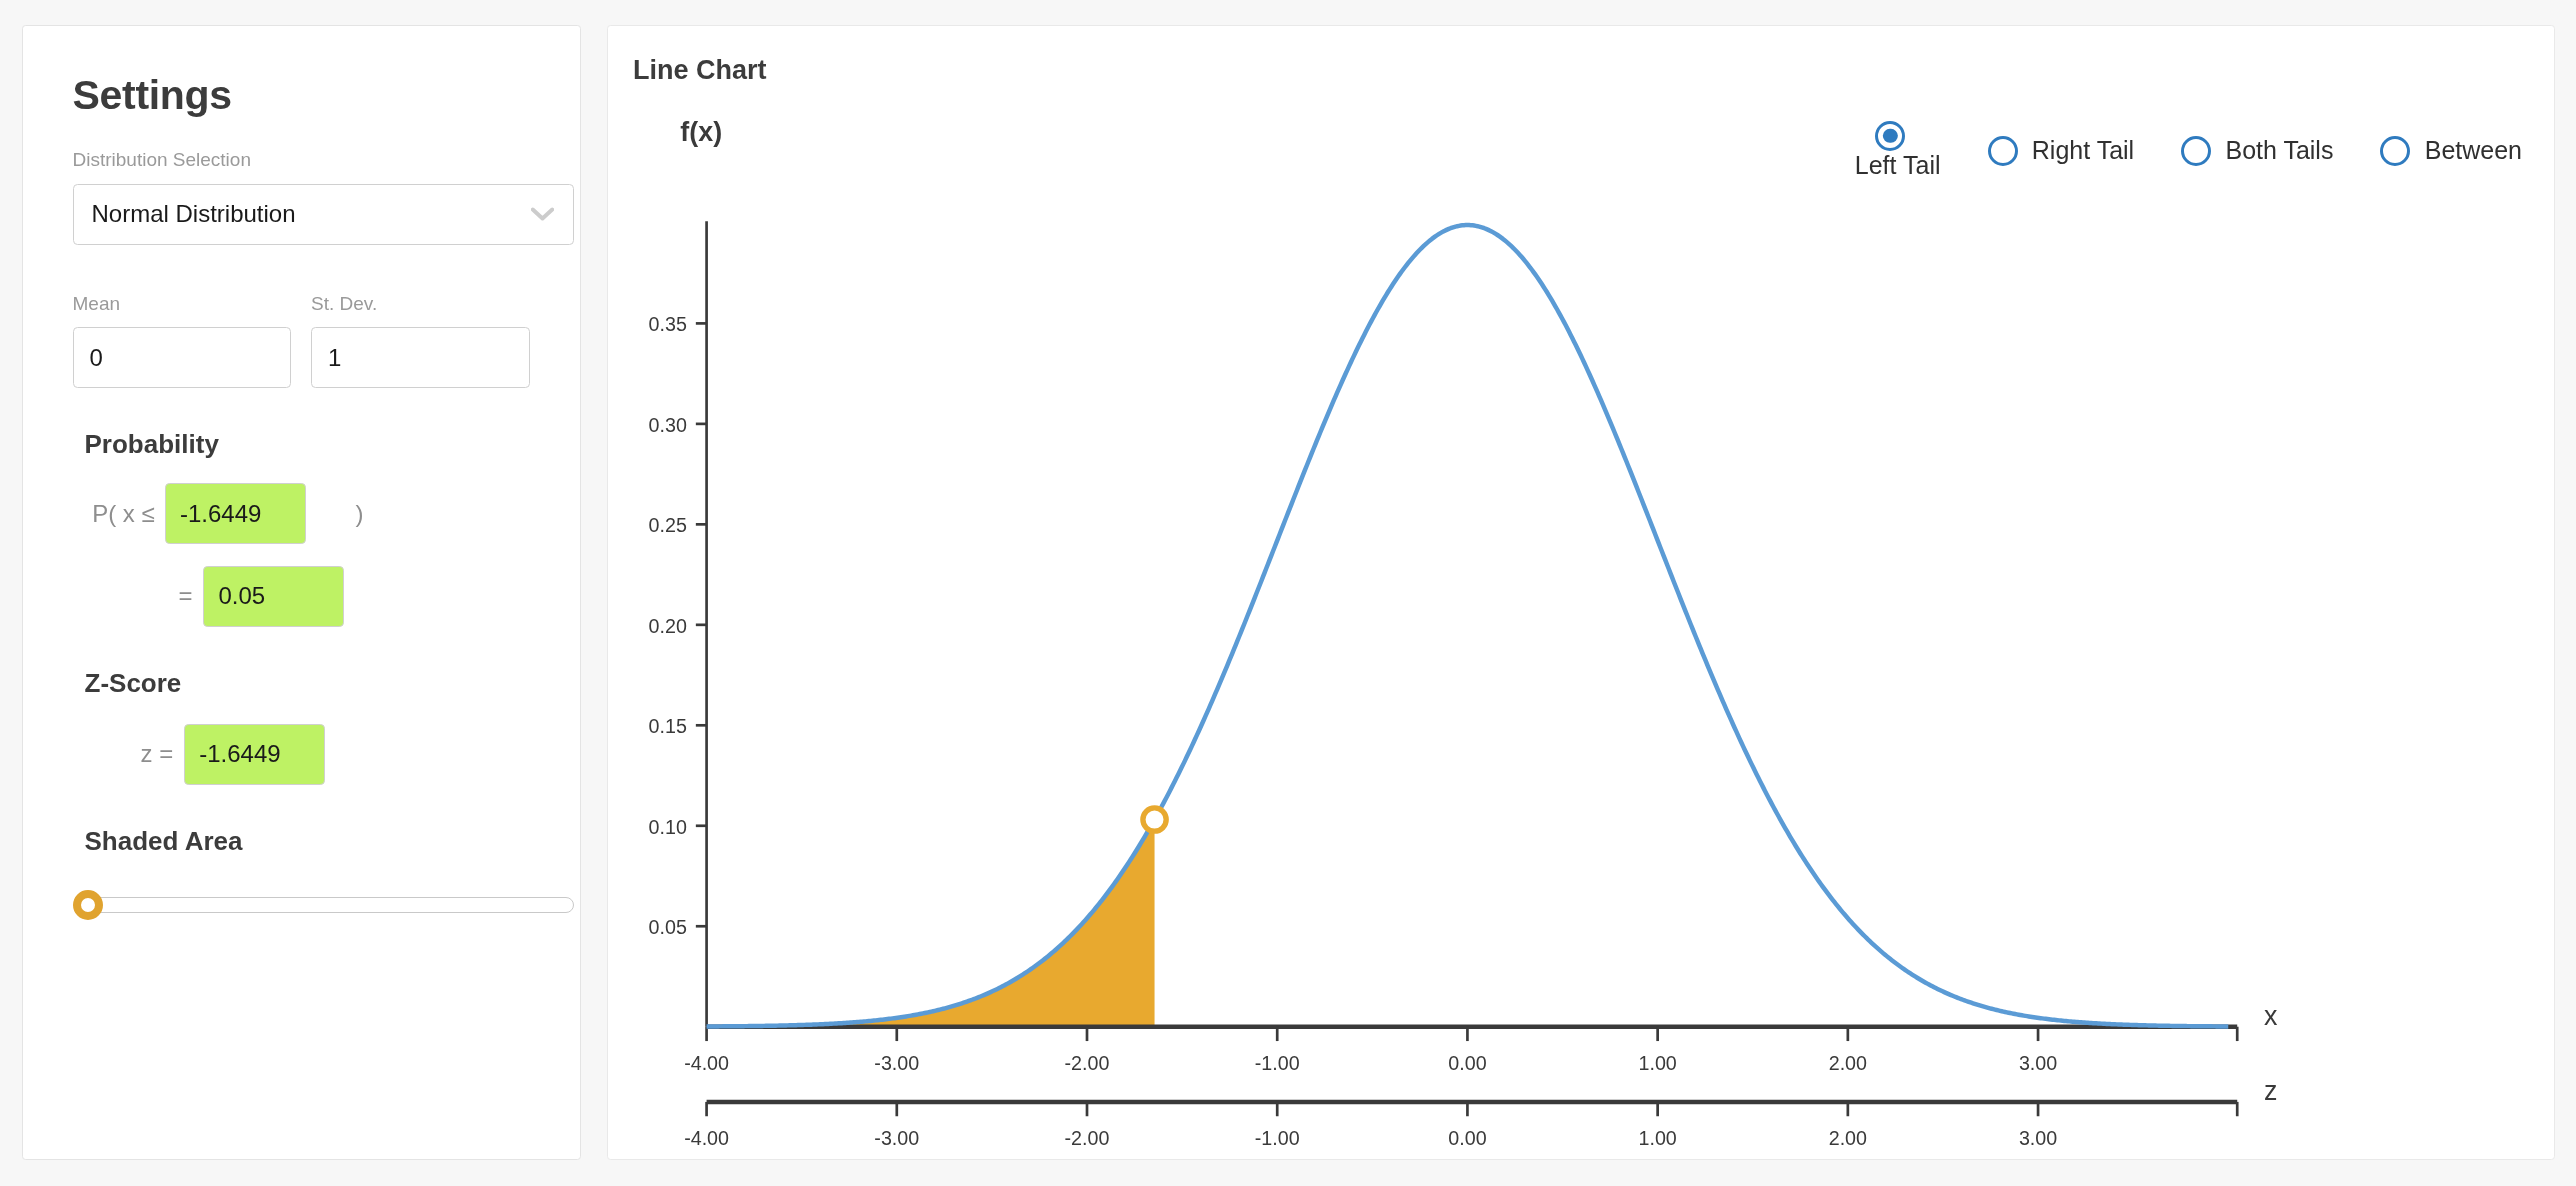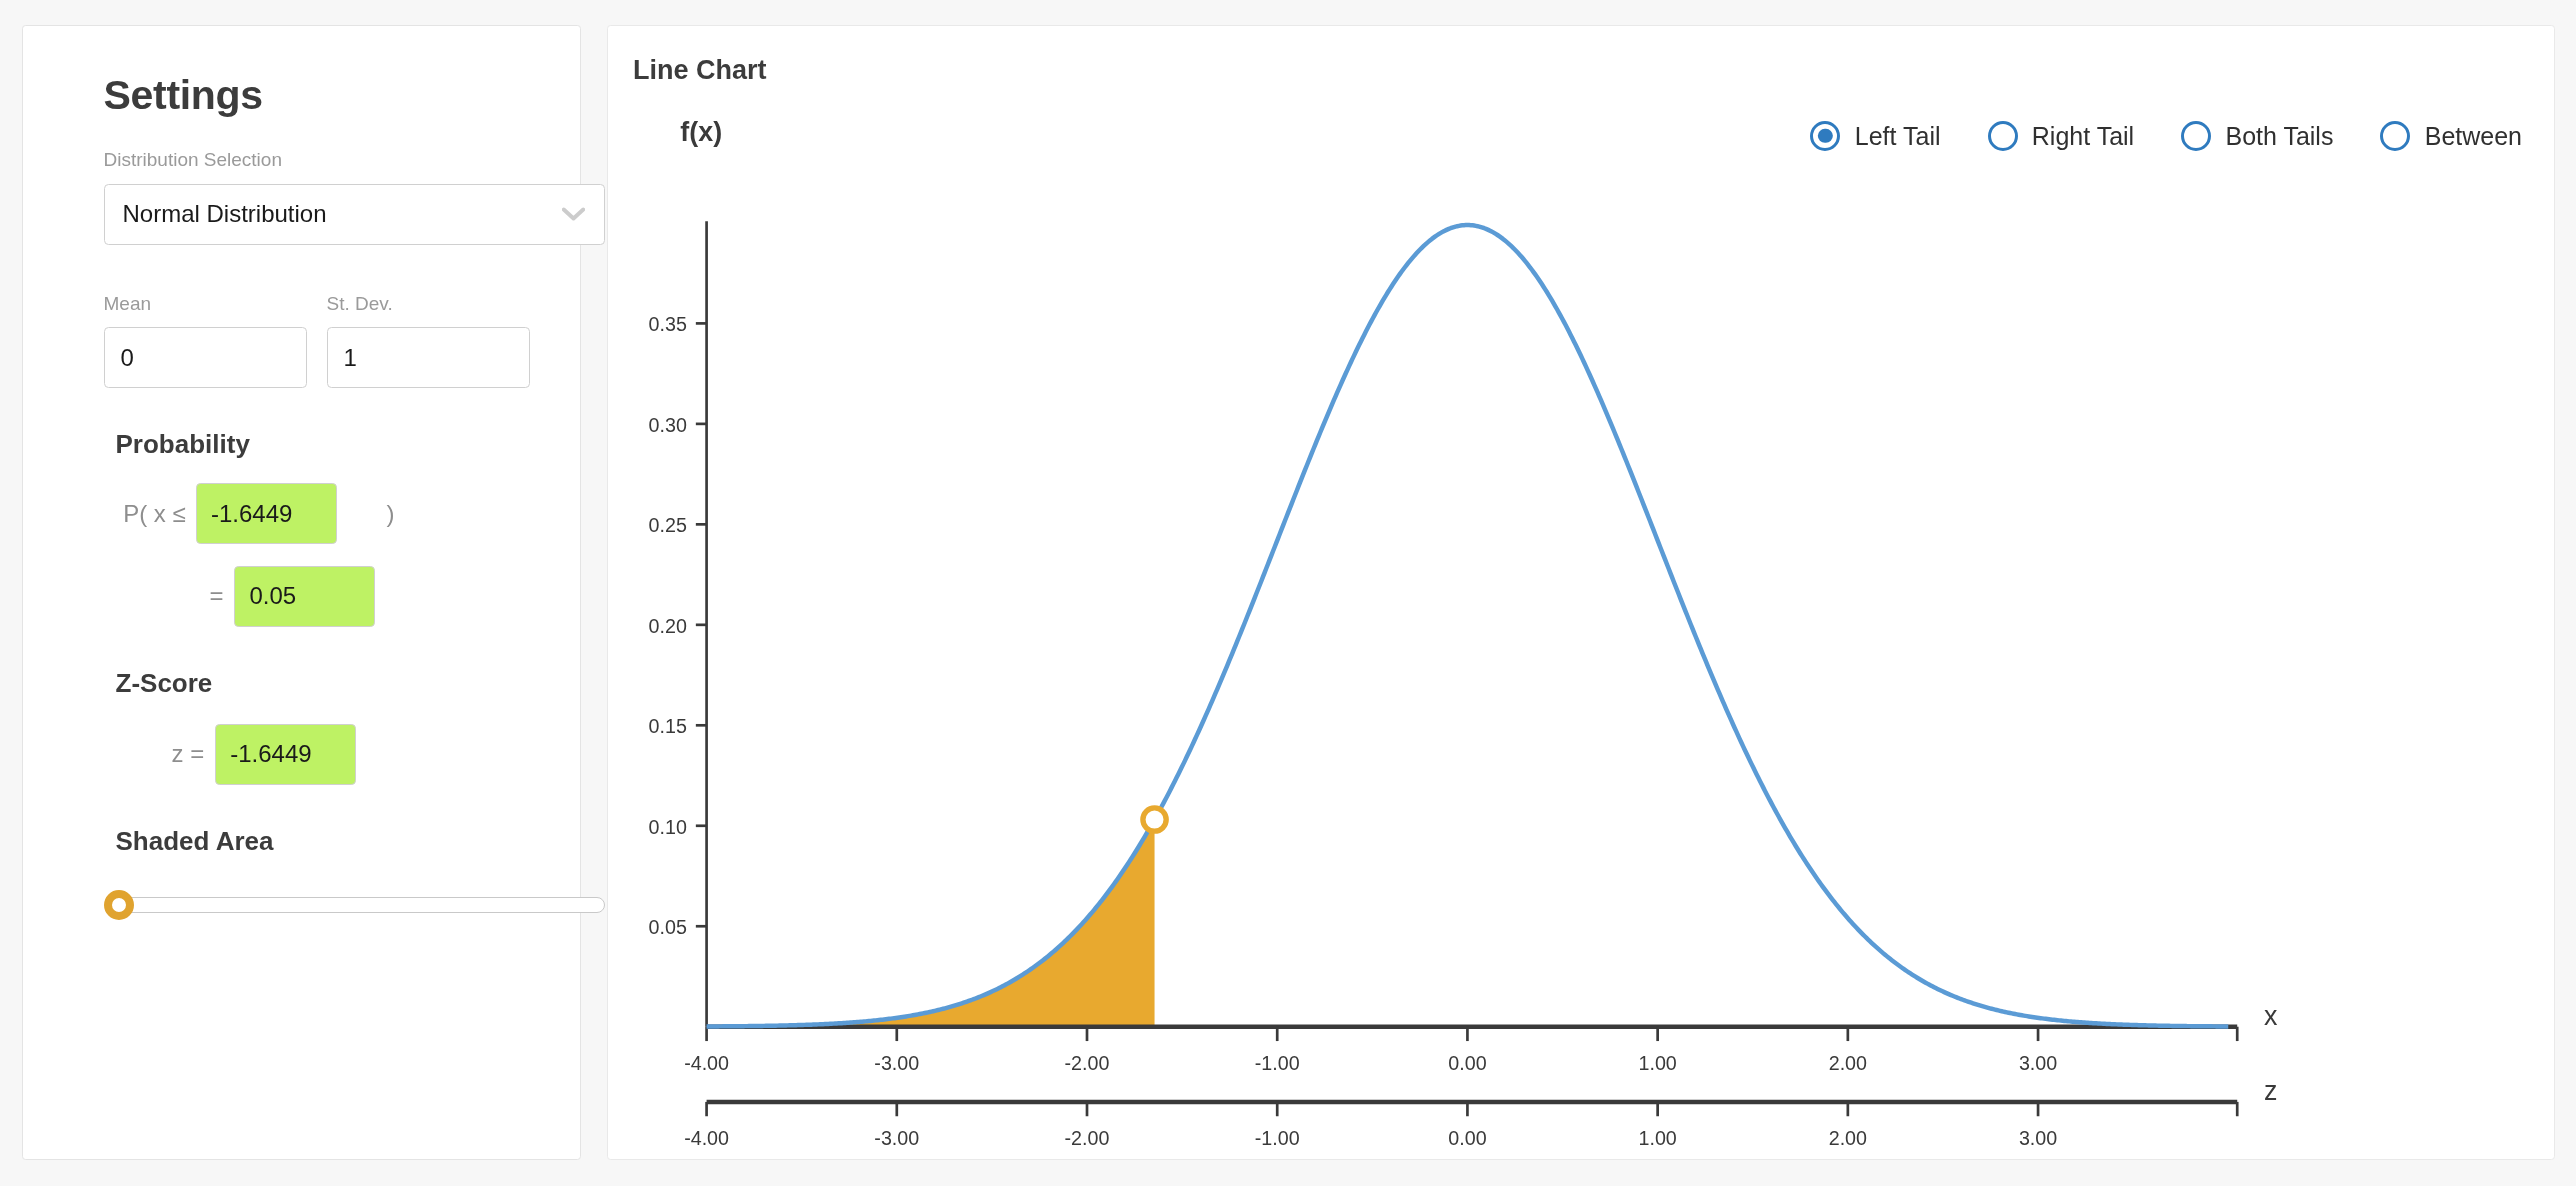--- a/index.html
+++ b/index.html
@@ -17,21 +17,20 @@
   }
 
   
   .sidebar {
     position: absolute;
     left: 21.5px; top: 25px;
     width: 559px; height: 1135px;
     background: #ffffff;
     border: 0.9px solid #e4e4e4;
     border-radius: 3.6px;
-    padding-left: 31px;
   }
   .sidebar-inner { padding: 32px 50px 0 50px; }
 
   .settings-title {
     font-size: 41px;
     font-weight: bold;
     color: #3c3c3c;
     margin: 14.3px 0 30px 0;
     letter-spacing: -0.3px;
   }
@@ -203,21 +202,21 @@
     display: flex;
     align-items: center;
     gap: 0px;
   }
   .radio-item {
     display: flex;
     align-items: center;
     margin-left: 47px;
     cursor: pointer;
   }
-  .radio-item:first-child { margin-left: 0; }
+  .radio-item:first-child { margin-left: 0; flex-direction: column; }
   .radio-circle {
     width: 30px; height: 30px;
     border-radius: 50%;
     border: 3.6px solid #2f7bbf;
     background: #ffffff;
     margin-right: 14.3px;
     position: relative;
     flex: none;
   }
   .radio-circle.checked::after {

